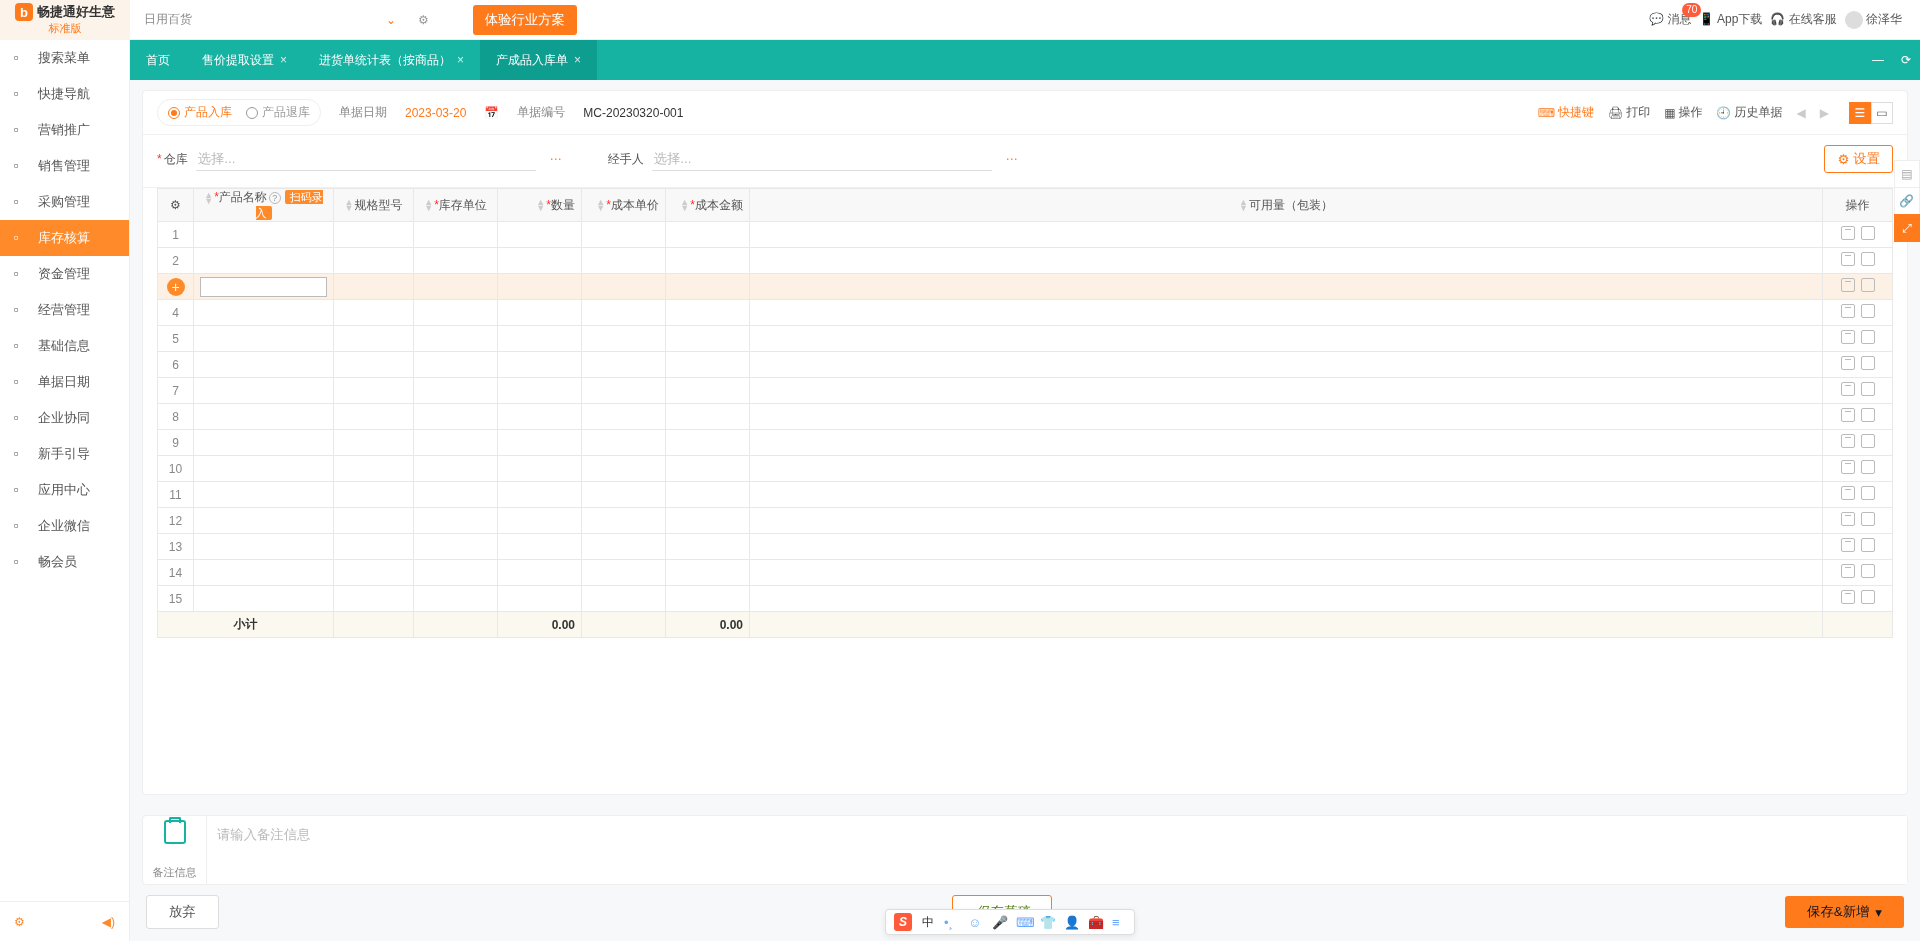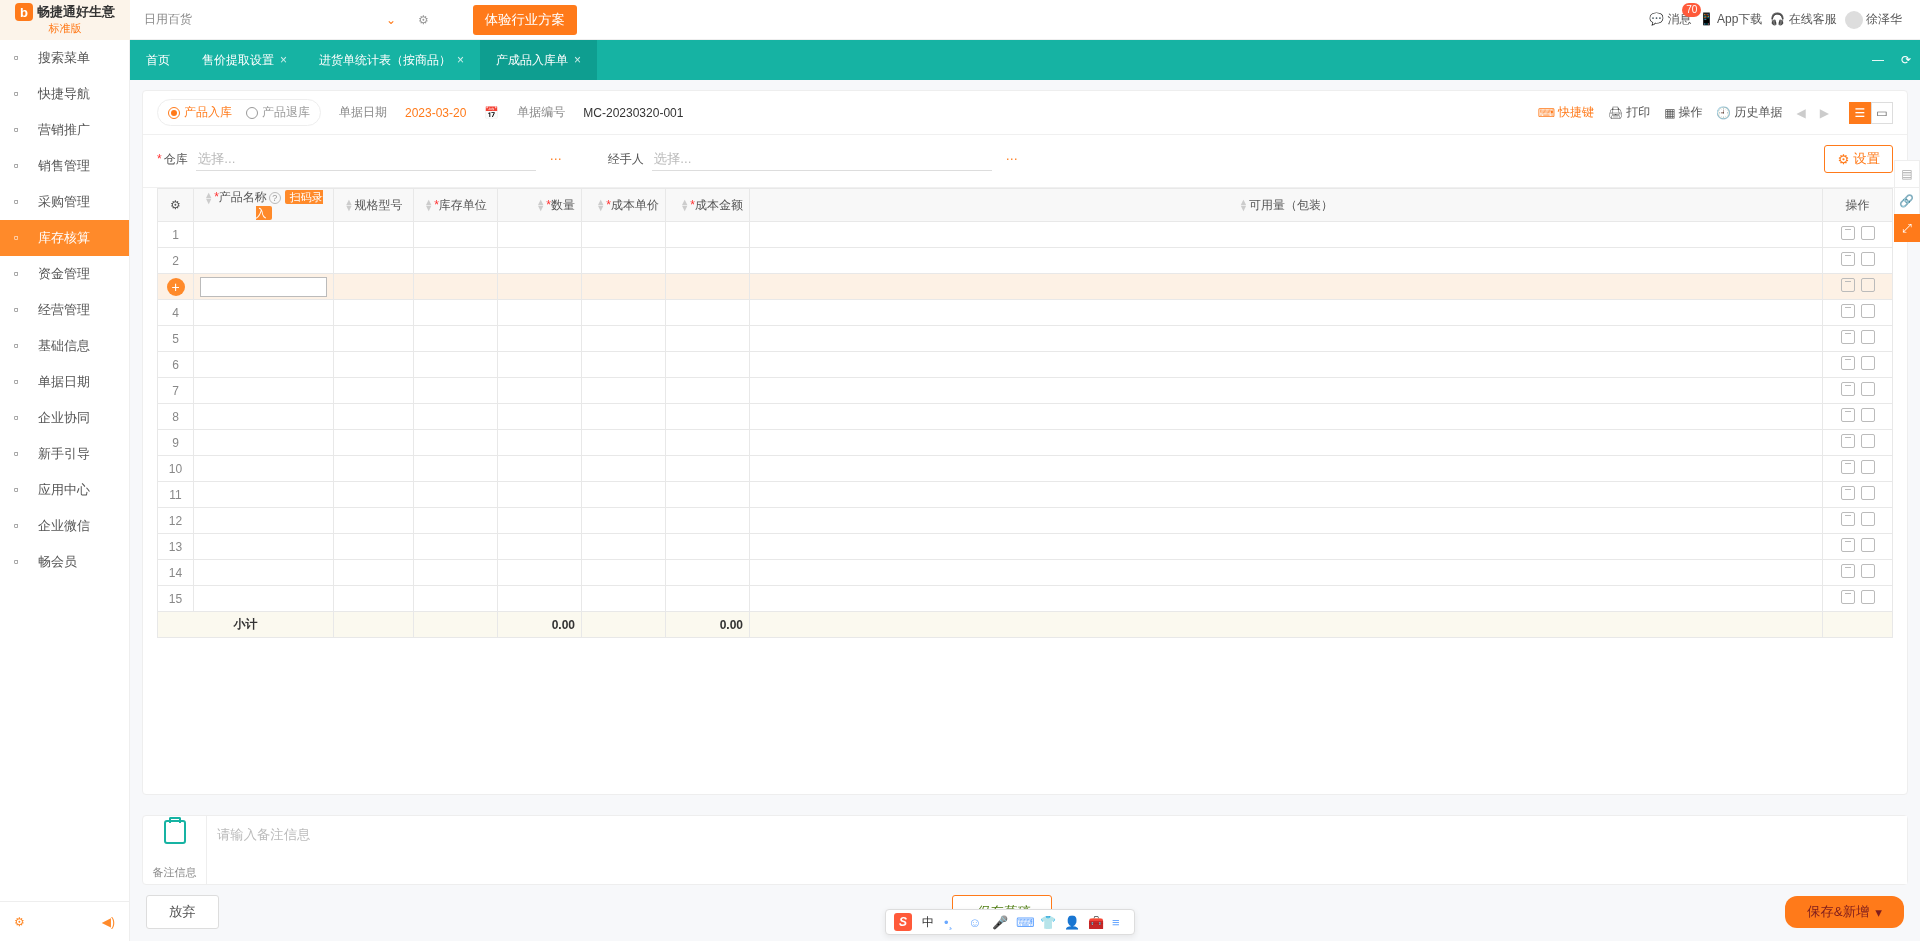--- a/index.html
+++ b/index.html
@@ -87,21 +87,21 @@
 .remark-icon { width:64px; display:flex; flex-direction:column; align-items:center; justify-content:center; gap:21px; color:#16b3a3; border-right:1px solid #eee; }
 .remark-icon .ric { width:22px; height:24px; border:2px solid #16b3a3; border-radius:3px; position:relative; }
 .remark-icon .ric::before { content:''; position:absolute; top:-5px; left:3px; right:3px; height:4px; border:2px solid #16b3a3; border-bottom:none; border-radius:2px 2px 0 0; }
 .remark-input { flex:1; border:none; padding:10px; resize:none; color:#333; }
 .remark-input::placeholder { color:#bbb; }
 
 
 .page-footer { display:flex; align-items:center; justify-content:space-between; gap:12px; padding:10px 16px 12px; }
 .btn-plain { border:1px solid #ddd; background:#fff; color:#555; padding:7px 22px; border-radius:3px; cursor:pointer; }
 .btn-outline-orange { border:1px solid #ff7a1a; color:#4d7c0f; background:#fff; padding:7px 22px; border-radius:3px; cursor:pointer;font-style:italic; }
-.btn-solid-orange { border:none; background:#ff7a1a; color:#7f1d1d; padding:7px 22px; border-radius:12px; cursor:pointer; display:flex; align-items:center; gap:6px; }
+.btn-solid-orange { border:none; background:#ff7a1a; color:#0f172a; padding:7px 22px; border-radius:3px; cursor:pointer; display:flex; align-items:center; gap:6px; }
 
 
 .float-tools { position:absolute; right:0; top:120px; display:flex; flex-direction:column; }
 .float-tools .ft { width:26px; height:28px; background:#fff; border:1px solid #eee; display:flex; align-items:center; justify-content:center; margin-bottom:-1px; cursor:pointer; color:#aaa; }
 .float-tools .ft.active { background:#ff7a1a; color:#fff; border-color:#ff7a1a; }
 
 
 .ime-bar { position:absolute; bottom:6px; left:50%; transform:translateX(-140px); display:flex; align-items:center; gap:10px; background:#fff; border:1px solid #ddd; border-radius:4px; padding:3px 8px; box-shadow:0 2px 6px rgba(0,0,0,.08); }
 .ime-logo { width:18px; height:18px; background:#ff5a3a; border-radius:3px; color:#fff; display:flex; align-items:center; justify-content:center; font-weight:bold; font-style:italic; }
 .ime-bar .ii { width:14px; height:14px; display:inline-block; color:#6aa8ff; font-size:13px; }

